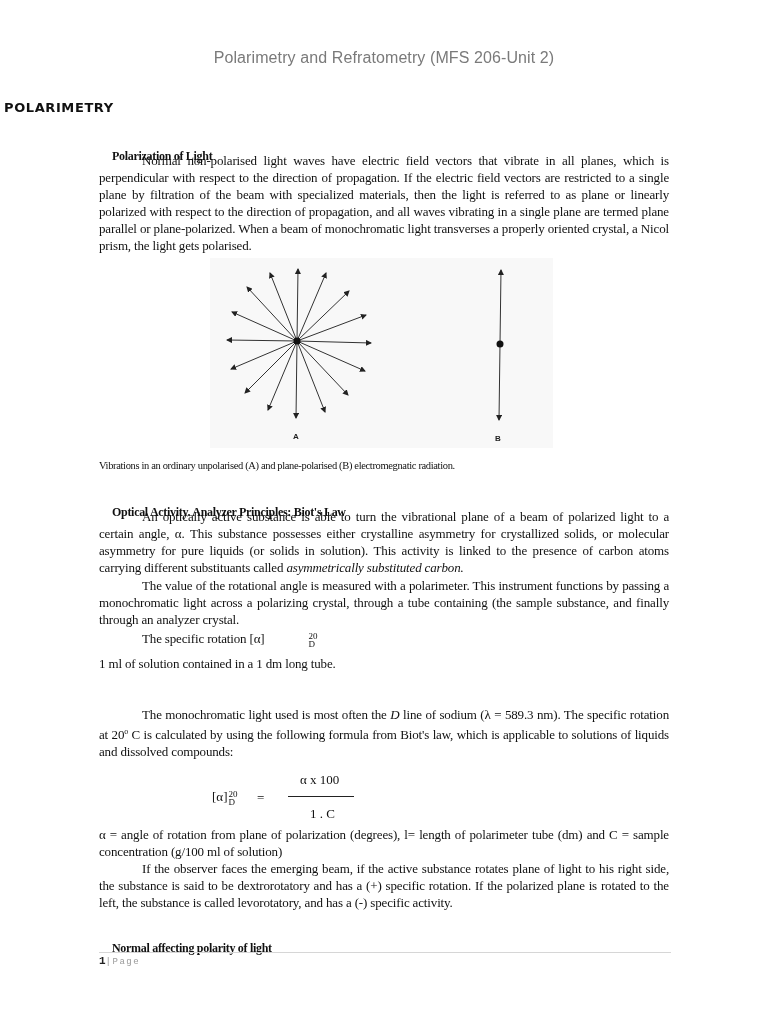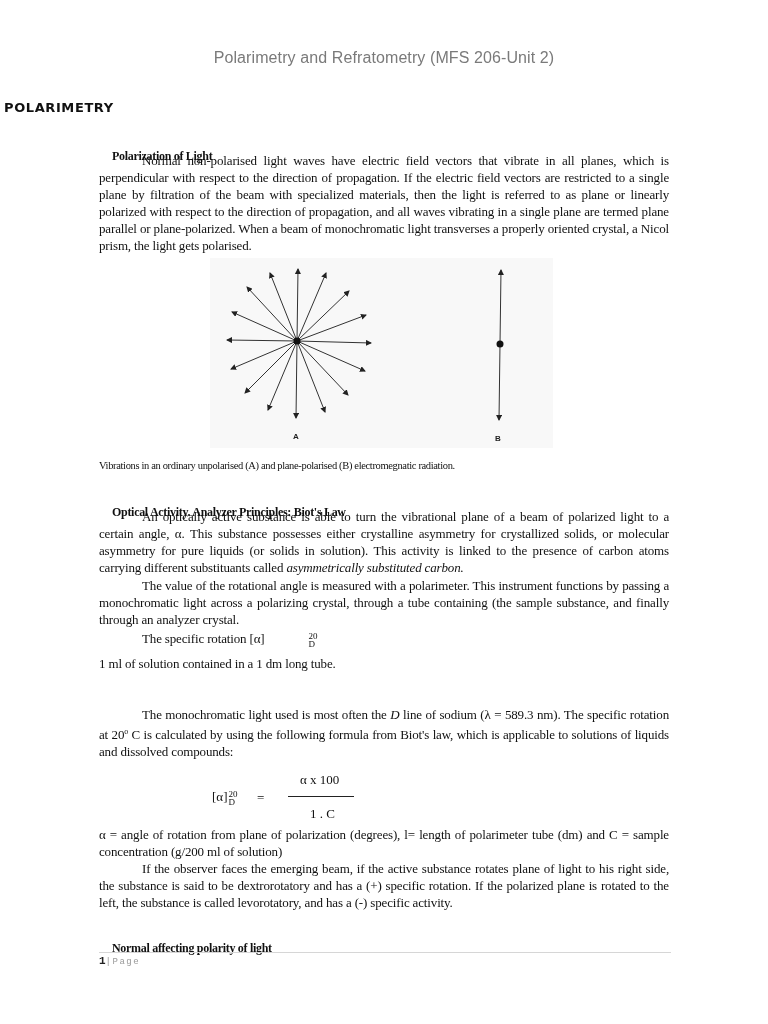--- a/index.html
+++ b/index.html
@@ -97,21 +97,21 @@
 <p class="content sec2-p4 p indent"><span>The monochromatic light used is most often the </span><span class="italic">D</span><span> line of sodium (λ = 589.3 nm). The specific rotation at 20</span><sup style="font-size:8px">o</sup><span> C is calculated by using the following formula from Biot's law, which is applicable to solutions of liquids and dissolved compounds:</span></p>
 
 <div class="formula">
   <span class="lhs"><span>[α]</span><span class="supsub"><span>20</span><span>D</span></span></span>
   <span class="eq">=</span>
   <span class="num">α x 100</span>
   <span class="bar"></span>
   <span class="den">1 . C</span>
 </div>
 
-<p class="content sec2-p5 p">α = angle of rotation from plane of polarization (degrees), l= length of polarimeter tube (dm)  and C = sample concentration (g/200 ml of solution)</p>
+<p class="content sec2-p5 p">α = angle of rotation from plane of polarization (degrees), l= length of polarimeter tube (dm)  and C = sample concentration (g/100 ml of solution)</p>
 <p class="content sec2-p6 p indent">If the observer faces the emerging beam, if the active substance rotates plane of light to his right side, the substance is said to be dextrorotatory and has a (+) specific rotation. If the polarized plane is rotated to the left, the substance is called levorotatory, and has a (-) specific activity.</p>
 
 <div class="content sec3-h h">Normal affecting polarity of light</div>
 
 <div class="footer-rule"></div>
 <div class="footer">
   <span class="pg">1</span><span class="pg-lbl">|Page</span>
 </div>
 
 </body></html>

